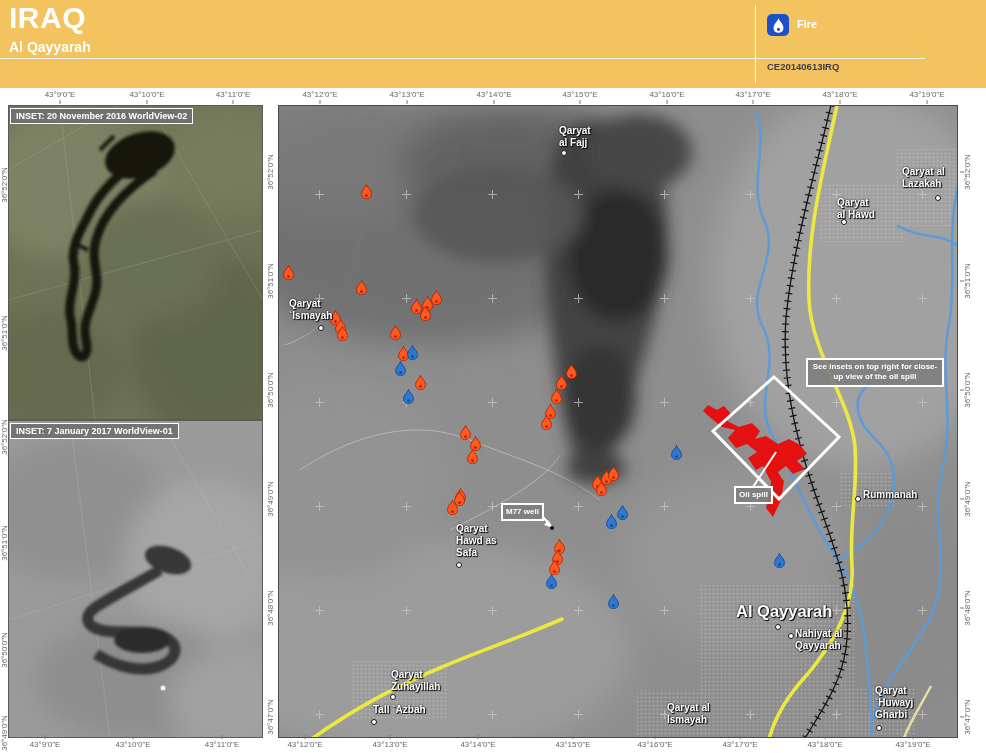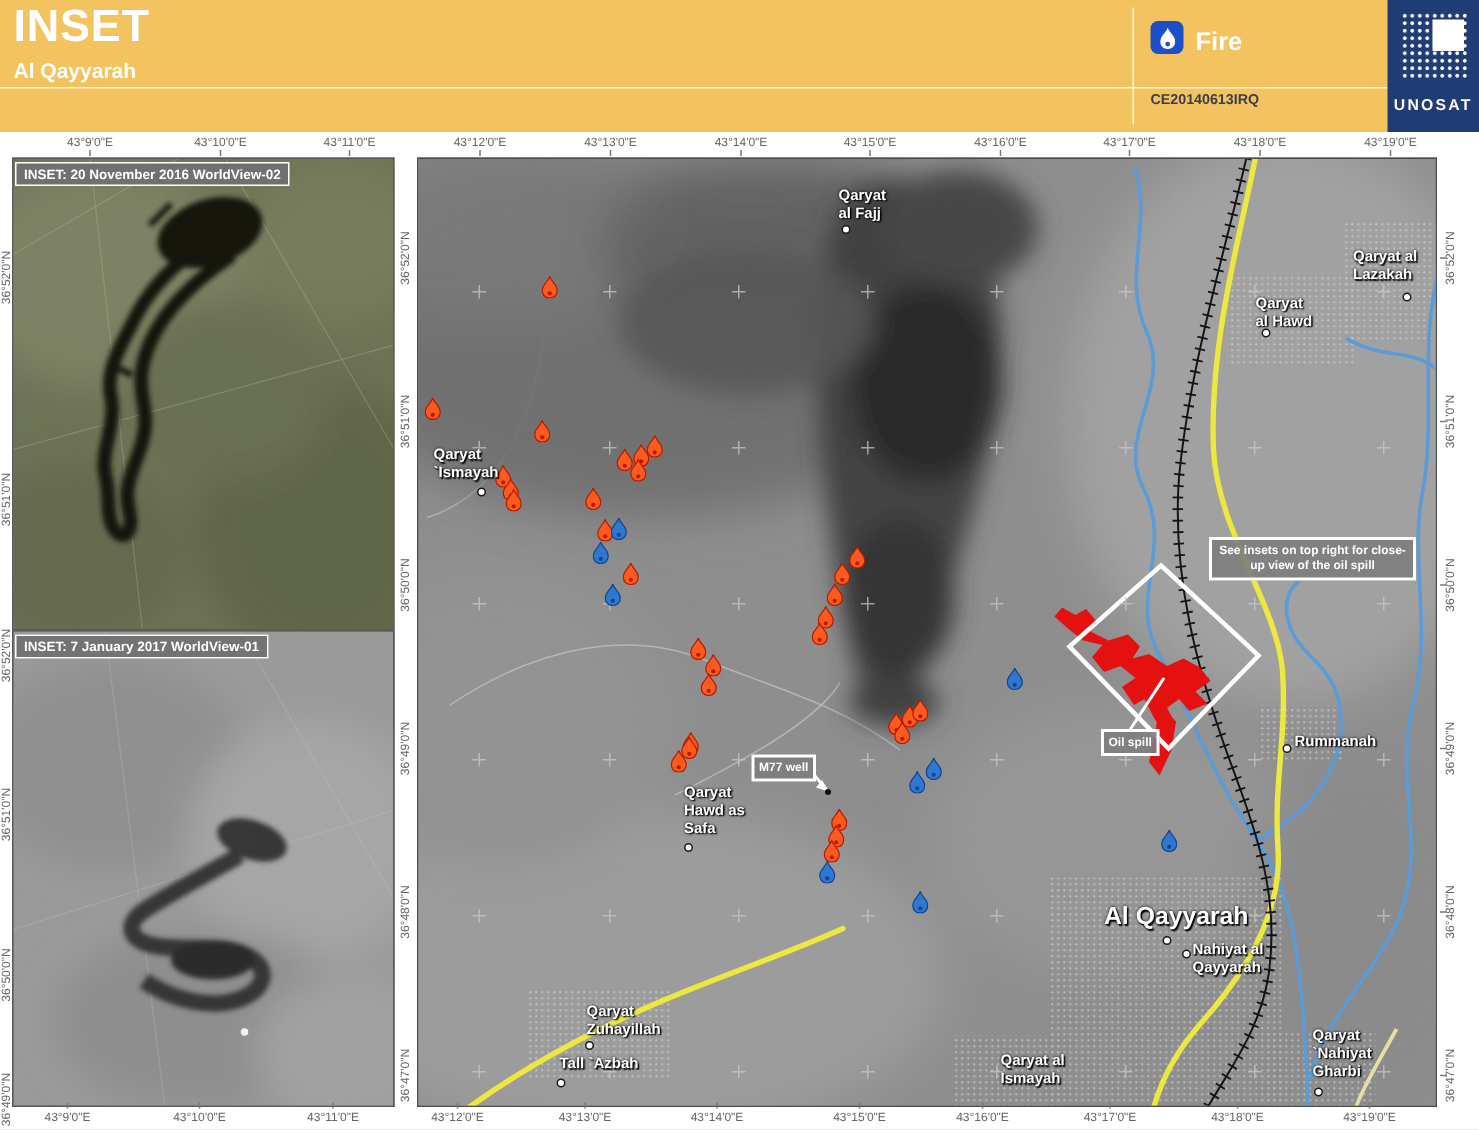--- a/index.html
+++ b/index.html
@@ -7,33 +7,33 @@
          font-family:"Liberation Sans",sans-serif;-webkit-font-smoothing:antialiased;}
   
   .header{position:absolute;left:0;top:0;width:986px;height:88px;background:#F2C35E;}
   .hdr-title{position:absolute;left:9px;top:1px;font-size:30px;font-weight:bold;color:#fff;letter-spacing:.5px;}
   .hdr-sub{position:absolute;left:9px;top:39px;font-size:14px;font-weight:bold;color:#fff;}
   .hdr-rule{position:absolute;left:0;top:58px;width:925px;height:1px;background:rgba(255,255,255,.85);}
   .hdr-analysis{position:absolute;left:9px;top:64px;font-size:12px;font-weight:bold;color:#1c1c1c;}
   .hdr-vline{position:absolute;left:755px;top:5px;width:1px;height:78px;background:rgba(255,255,255,.9);}
   .fire-badge{position:absolute;left:767px;top:14px;width:22px;height:22px;background:#1d50c8;border-radius:5px;
               display:flex;align-items:center;justify-content:center;}
-  .fire-legend-label{position:absolute;left:797px;top:18px;font-size:17px;font-weight:bold;color:#fff;}
+  .fire-legend-label{position:absolute;left:797px;top:18px;font-size:11px;font-weight:bold;color:#fff;}
   .hdr-code{position:absolute;left:767px;top:61px;font-size:9.5px;color:#3c3c4a;font-weight:bold;}
   .logo{position:absolute;left:925px;top:0;width:61px;height:88px;background:#1F3C74;}
   .logo-dots{position:absolute;left:9px;top:8px;width:44px;height:46px;
              background-image:radial-gradient(circle,#fff 1.05px,rgba(255,255,255,0) 1.4px);
              background-size:5px 5px;}
   .logo-square{position:absolute;left:30px;top:13px;width:21px;height:21px;background:#fff;}
   .logo-text{position:absolute;left:0;top:64px;width:61px;text-align:center;font-size:10.5px;font-weight:bold;
              color:#fff;letter-spacing:1.5px;}
   
   .inset{position:absolute;overflow:hidden;border:1px solid #5a5a5a;box-sizing:border-box;}
   #inset1{left:8px;top:105px;width:255px;height:315px;background:#6d7355;}
-  #inset2{left:8px;top:420px;width:255px;height:318px;background:#14532d;}
+  #inset2{left:8px;top:420px;width:255px;height:318px;background:#86efac;}
   .map{position:absolute;left:278px;top:105px;width:680px;height:633px;background:#8e8e8e;
        overflow:hidden;border:1px solid #4a4a4a;box-sizing:border-box;}
   .layer{position:absolute;left:-1px;top:-1px;}
   .inset-label{position:absolute;left:1px;top:2px;background:rgba(112,112,112,.92);border:1px solid #fff;
                color:#fff;font-weight:bold;font-size:9px;padding:2px 5px;white-space:nowrap;z-index:5;}
   
   .ax{position:absolute;font-size:8px;color:#666;white-space:nowrap;z-index:4;}
   .ax-h{transform:translate(-50%,0);}
   .ax-v{transform:translate(-50%,-50%) rotate(-90deg);}
   .tickv{position:absolute;width:1px;height:4px;background:#777;transform:translateX(-50%);z-index:4;}
@@ -52,37 +52,32 @@
   #box-see-insets{left:527px;top:252px;width:128px;}
   #box-oil-spill{left:455px;top:380px;}
   #box-m77{left:222px;top:397px;}
 </style>
 </head>
 <body>
 
 <div id="stage">
 
   <div class="header">
-    <div class="hdr-title">INSET</div>
+    <div class="hdr-title">IRAQ</div>
     <div class="hdr-sub">Al Qayyarah</div>
     <div class="hdr-rule"></div>
     <div class="hdr-vline"></div>
     <div class="fire-badge">
       <svg width="13" height="15" viewBox="0 0 10 14">
         <path d="M5 .3 C5.6 3 8.6 4.6 9.4 7.6 C10.3 11.2 8.1 13.7 5 13.7 C1.9 13.7 -.3 11.2 .6 7.6 C1.4 4.6 4.4 3 5 .3 Z" fill="#fff"></path>
         <circle cx="5" cy="10.6" r="1.5" fill="#1d50c8"></circle>
       </svg>
     </div>
     <div class="fire-legend-label">Fire</div>
     <div class="hdr-code">CE20140613IRQ</div>
-    <div class="logo">
-      <div class="logo-dots"></div>
-      <div class="logo-square"></div>
-      <div class="logo-text">UNOSAT</div>
-    </div>
   </div>
 
   <div class="inset" id="inset1">
     <svg class="layer" width="255" height="315" viewBox="8 105 255 315">
       <defs>
         <filter id="ib12" x="-50%" y="-50%" width="200%" height="200%">
             <feGaussianBlur stdDeviation="12"></feGaussianBlur>
           </filter>
         <filter id="ib2" x="-50%" y="-50%" width="200%" height="200%">
             <feGaussianBlur stdDeviation="1.6"></feGaussianBlur>
@@ -477,21 +472,21 @@
       <div class="place" style="left: 94px; top: 598px;">
         <div>Tall `Azbah</div>
       </div>
       <div class="pdot" style="left: 91.5px; top: 612.5px;"></div>
       <div class="place" style="left: 388px; top: 596px;">
         <div>Qaryat al</div>
         <div>Ismayah</div>
       </div>
       <div class="place" style="left: 596px; top: 579px;">
         <div>Qaryat</div>
-        <div>`Nahiyat</div>
+        <div>`Huwayj</div>
         <div>Gharbi</div>
       </div>
       <div class="pdot" style="left: 596.5px; top: 618.5px;"></div>
     </div>
 
 <div class="ax ax-h" style="left: 60px; top: 90px;">43°9'0"E</div>
     <div class="tickv" style="left: 60px; top: 100px;"></div>
     <div class="ax ax-h" style="left: 147px; top: 90px;">43°10'0"E</div>
     <div class="tickv" style="left: 147px; top: 100px;"></div>
     <div class="ax ax-h" style="left: 233px; top: 90px;">43°11'0"E</div>

